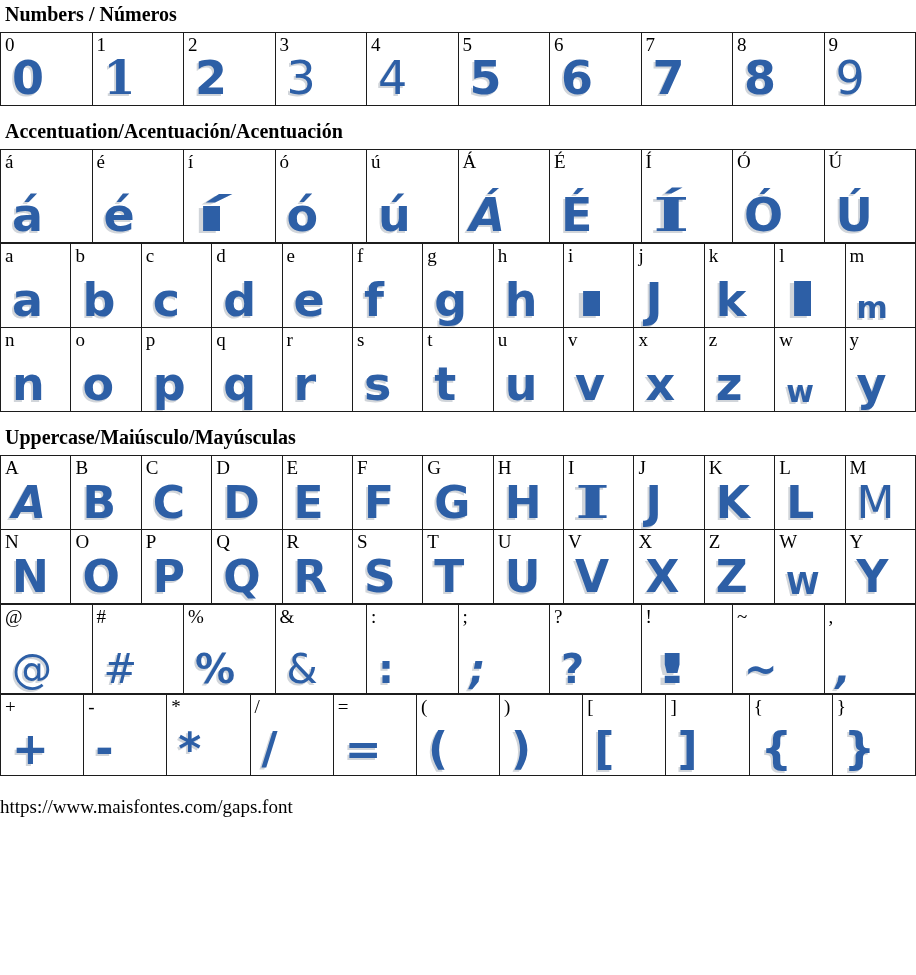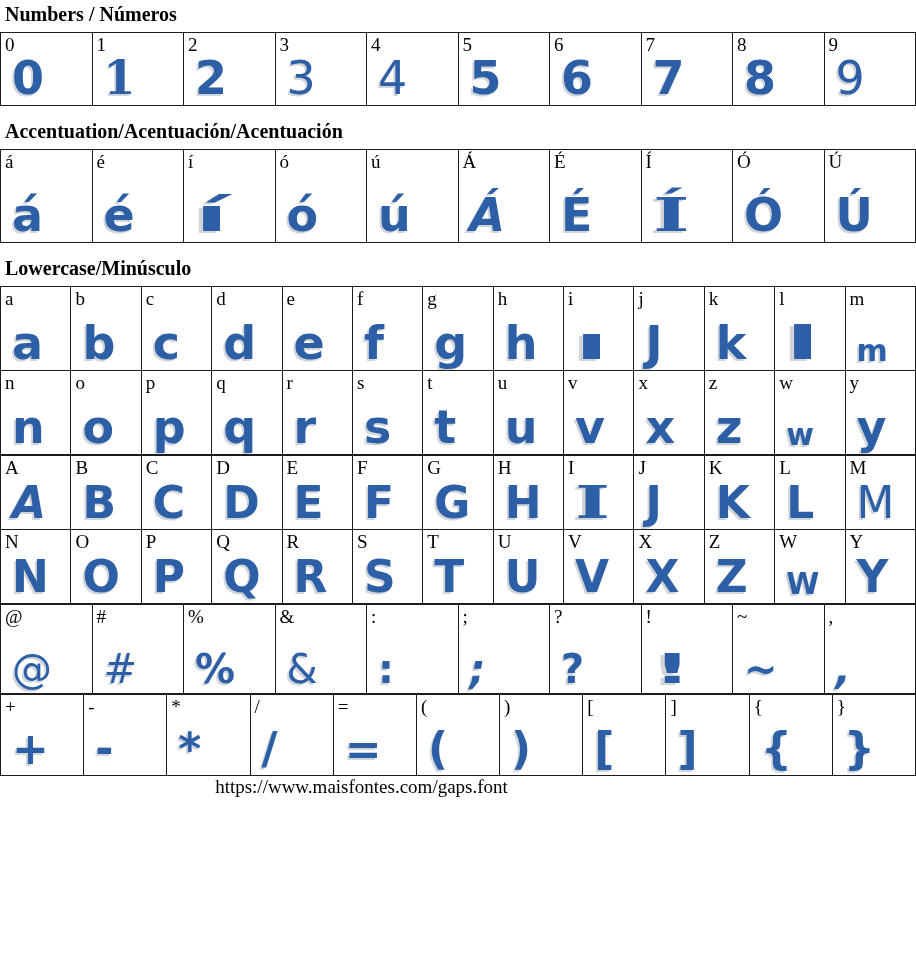--- a/index.html
+++ b/index.html
@@ -52,21 +52,21 @@
   .g40 .cell-glyph{font-size:40px;}
   
   .s-b{font-weight:700;}
   .s-r{font-weight:400;}
   .s-bi{font-weight:700;font-style:italic;}
   .s-sb{font-family:"DejaVu Serif","Liberation Serif",serif;font-weight:700;}
   .s-bar{font-weight:700;transform:scaleX(2.1);transform-origin:0 100%;}
   .s-sbar{font-family:"DejaVu Serif","Liberation Serif",serif;font-weight:700;transform:scaleX(1.7);transform-origin:0 100%;}
   .s-sm{font-weight:700;font-size:30px !important;}
   .footer-url{
-    text-align:center;padding-right:3px;margin-top:0;
+    text-align:left;padding-right:3px;margin-top:20px;
     font-family:"Liberation Serif","DejaVu Serif",serif;
     font-size:19px;color:#000;
   }
 </style>
 </head>
 <body>
 
 <div class="page">
 
   <h2 class="section-title first">Numbers / Números</h2>
@@ -174,21 +174,20 @@
           <div class="cell-glyph s-b">Ó</div>
         </div>
 
         <div class="cell">
           <div class="cell-label">Ú</div>
           <div class="cell-glyph s-b">Ú</div>
         </div>
       </div>
   </div>
 
-  <h2 class="section-title">Lowercase/Minúsculo</h2>
   <div class="tbl">
     <div class="row-grid cols-13 h85 g46">
 
         <div class="cell">
           <div class="cell-label">a</div>
           <div class="cell-glyph s-b">a</div>
         </div>
 
         <div class="cell">
           <div class="cell-label">b</div>
@@ -312,20 +311,21 @@
           <div class="cell-glyph s-sm">w</div>
         </div>
 
         <div class="cell">
           <div class="cell-label">y</div>
           <div class="cell-glyph s-b">y</div>
         </div>
       </div>
   </div>
 
+  <h2 class="section-title">Uppercase/Maiúsculo/Mayúsculas</h2>
   <div class="tbl">
     <div class="row-grid cols-13 h75">
 
         <div class="cell">
           <div class="cell-label">A</div>
           <div class="cell-glyph s-bi">A</div>
         </div>
 
         <div class="cell">
           <div class="cell-label">B</div>

